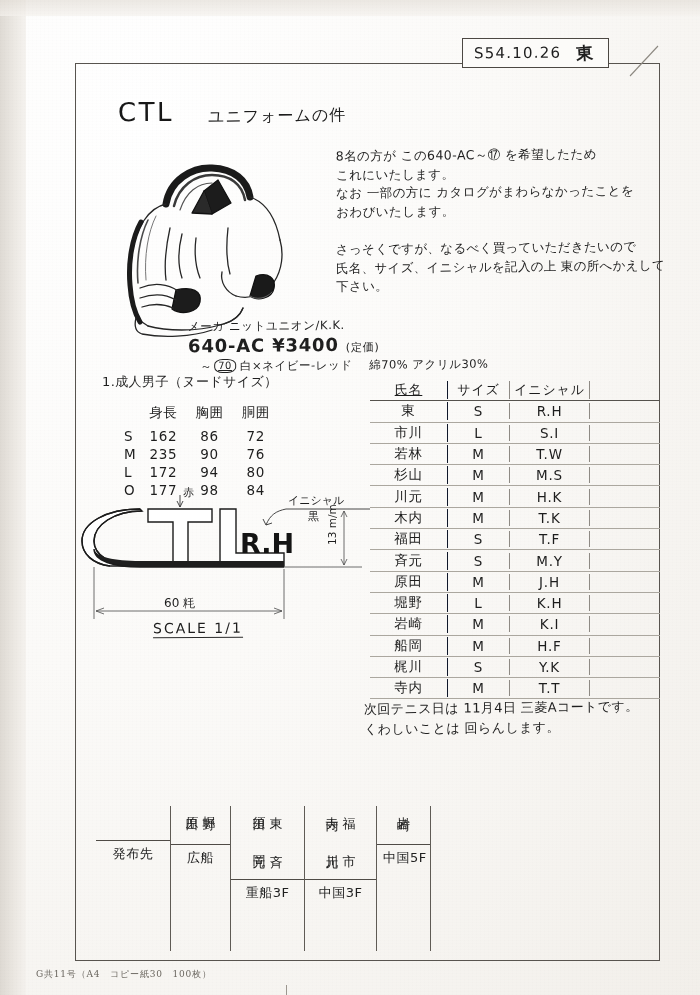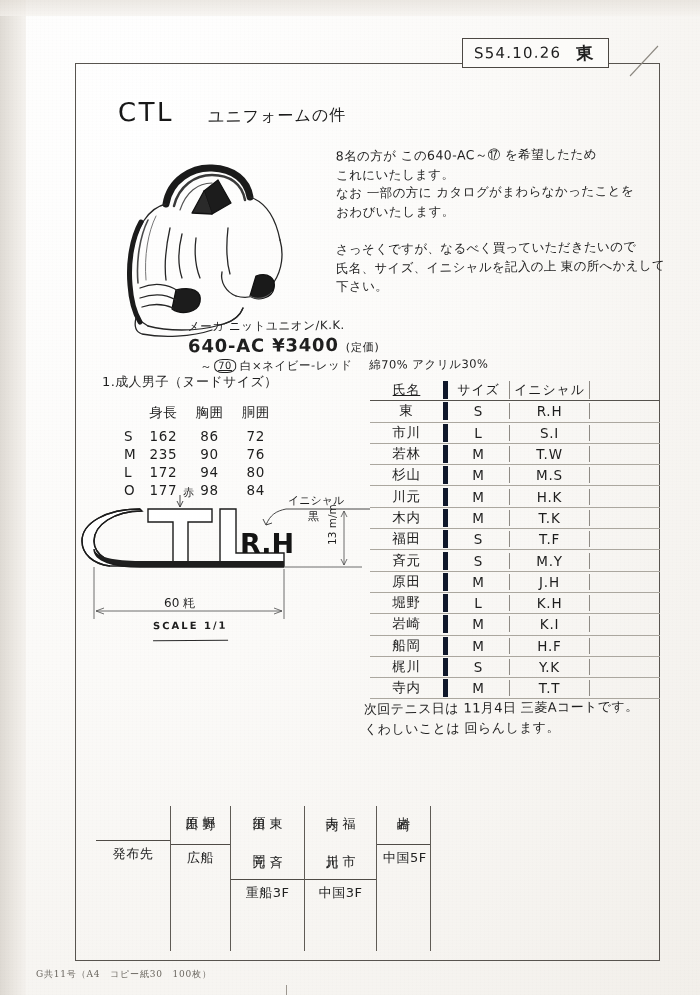--- a/index.html
+++ b/index.html
@@ -185,41 +185,41 @@
     border-bottom: 1.4px solid #55524d;
   }
   .rc {
     font-size: 13.5px;
     text-align: center;
     color: #1d1d1d;
     box-sizing: border-box;
     letter-spacing: .8px;
     white-space: nowrap;
   }
-  .rc-name  { width: 78px; border-right: 5px solid #0f172a; }
+  .rc-name  { width: 78px; border-right: 1px solid #0f172a; }
   .rc-size  { width: 62px; border-right: 1px solid #8e8a84; }
   .rc-init  { width: 80px; border-right: 1px solid #8e8a84; }
   .rc-blank { width: 70px; }
   .header-row .rc { font-size: 13px; }
   .header-row .rc-name { text-decoration: underline; }
 
   
   #logo-art {
     position: absolute;
     left: 80px; top: 487px;
     width: 300px; height: 155px;
   }
   #scale-label {
     position: absolute;
     left: 153px; top: 620px;
-    font-size: 10px;
+    font-size: 14px;
     letter-spacing: 2px;
-    font-weight: bold;
+    font-weight: normal;
     border-bottom: 1.4px solid #2a2a2a;
-    padding-bottom: 9px;
+    padding-bottom: 1px;
   }
 
   
   #memo-note-1 {
     position: absolute;
     left: 336px; top: 146px;
     width: 330px;
     font-size: 12.5px;
     line-height: 18.5px;
     letter-spacing: .4px;

